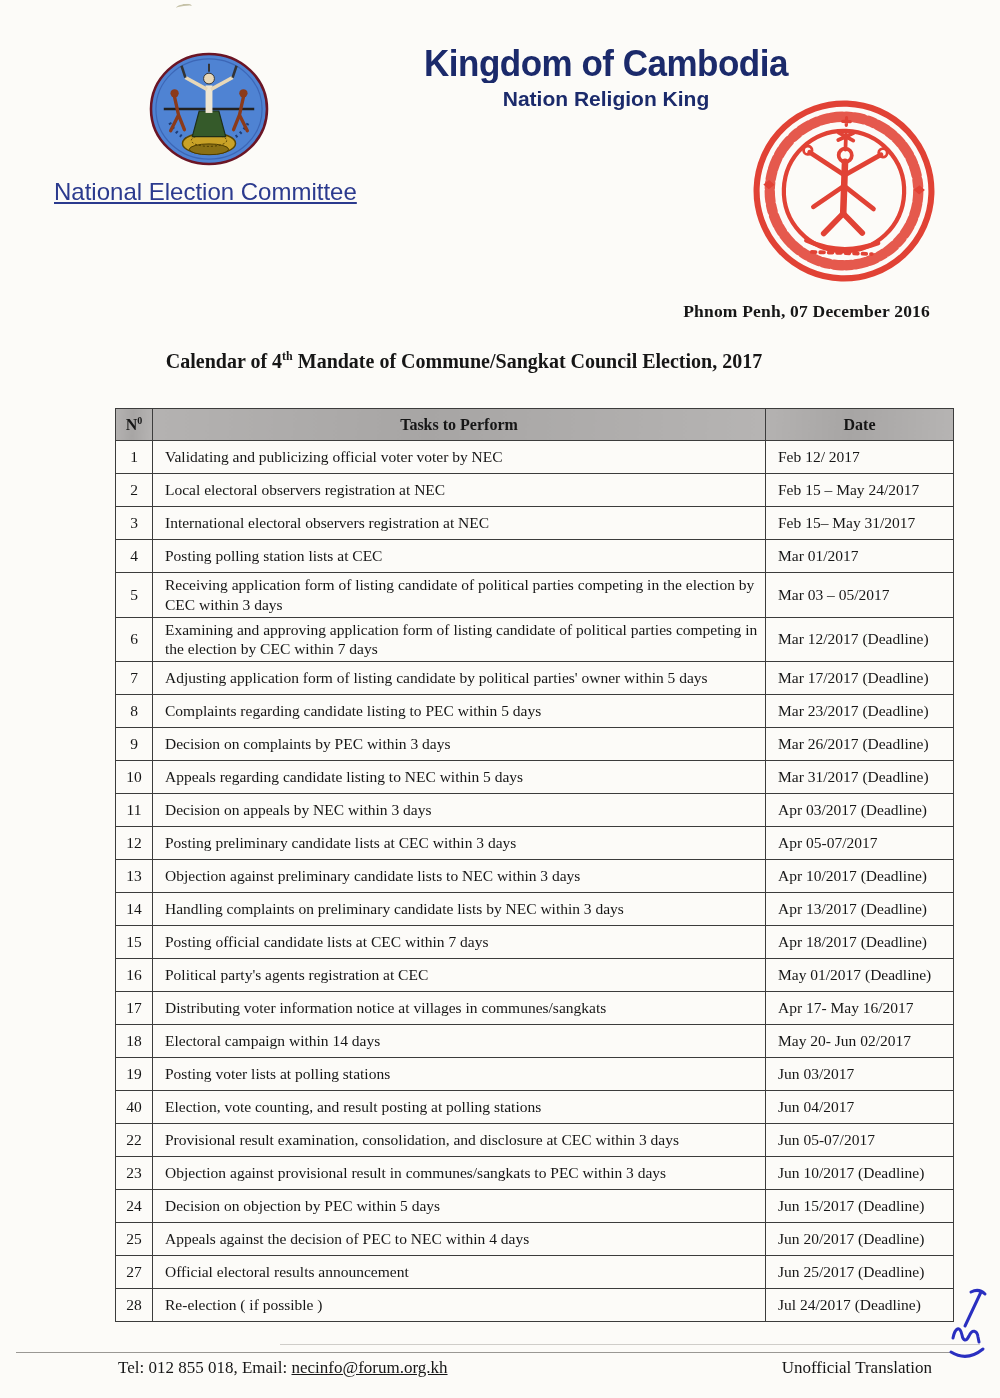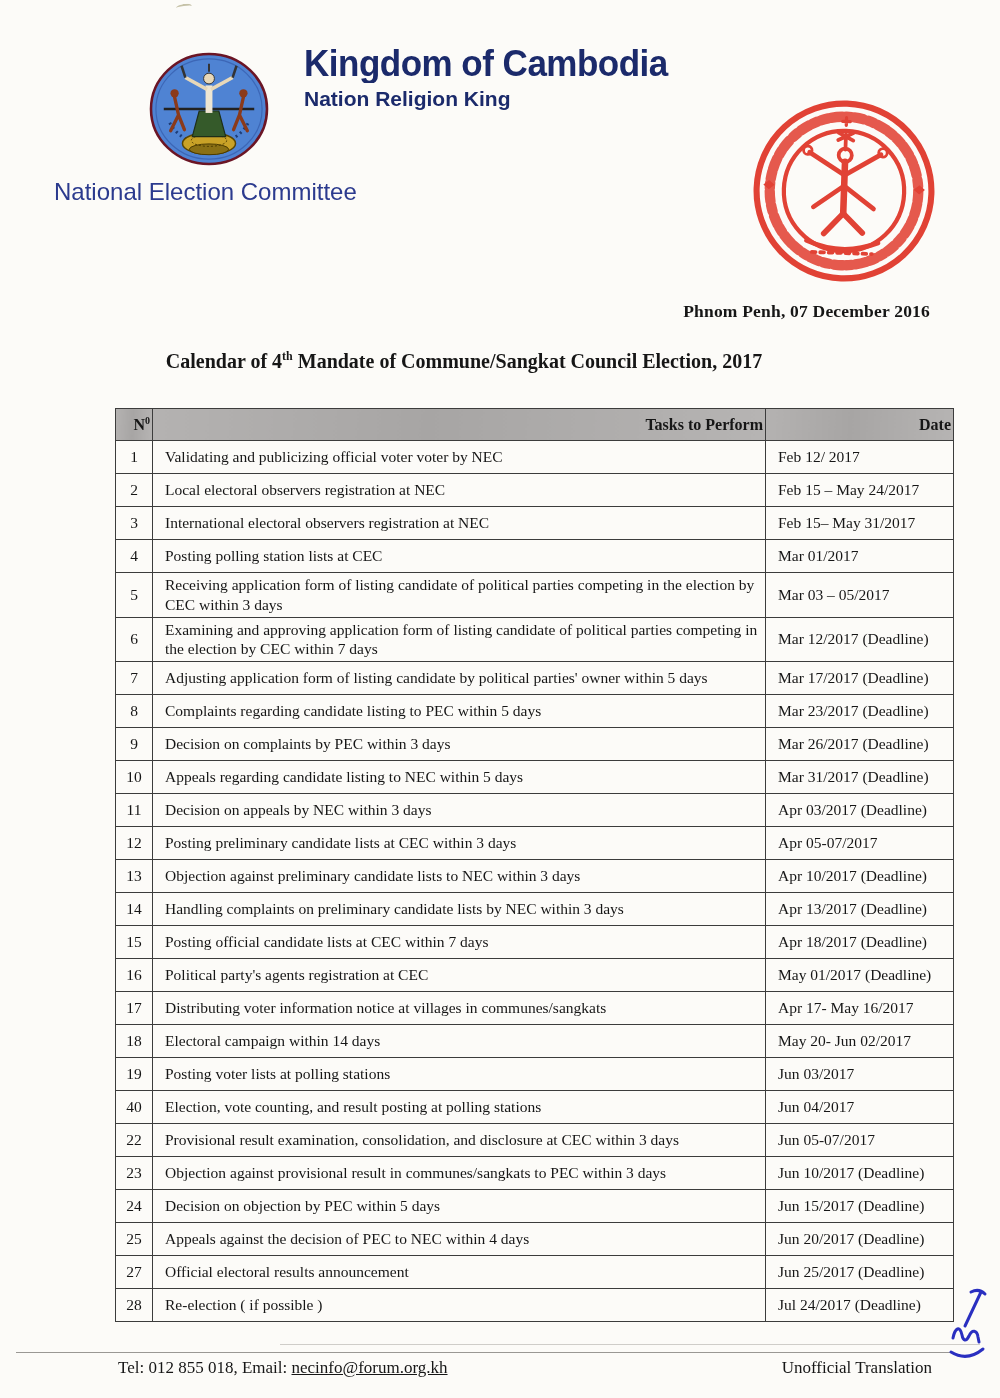--- a/index.html
+++ b/index.html
@@ -9,33 +9,33 @@
     font-family:"Liberation Serif", serif;
     color:#161616;
     overflow:hidden;
   }
   .artifact-top{
     position:absolute;left:176px;top:4px;width:16px;height:4px;
     border-top:2px solid #9a9468;border-radius:50%;opacity:.55;transform:rotate(-8deg);
   }
   
   .emblem{position:absolute;left:148px;top:52px;width:122px;height:116px;}
-  .kingdom-block{position:absolute;left:304px;top:44px;width:580px;}
+  .kingdom-block{position:absolute;left:316px;top:44px;width:580px;text-align:center;}
   .kingdom-title{
     font-family:"Liberation Sans", sans-serif;font-weight:bold;
     font-size:35px;color:#1b2a6b;letter-spacing:-0.5px;line-height:1.1;margin:0;
     transform:scaleY(1.05);
   }
   .kingdom-motto{
     font-family:"Liberation Sans", sans-serif;font-weight:bold;
     font-size:21px;color:#1b2a6b;margin:4px 0 0 0;
   }
   .committee{
     position:absolute;left:54px;top:178px;
-    font-family:"Liberation Sans", sans-serif;font-size:24px;color:#2b3a8e;
+    font-family:"Liberation Sans", sans-serif;font-size:24px;color:#2b3a8e;text-decoration:underline;
   }
   .stamp{position:absolute;left:750px;top:93px;width:188px;height:196px;opacity:.93;transform:rotate(2deg);}
   .dateline{
     position:absolute;top:301px;right:70px;
     font-weight:bold;font-size:17.5px;letter-spacing:.2px;
   }
   
   .doc-title{
     position:absolute;top:349px;left:0;width:928px;text-align:center;
     font-weight:bold;font-size:20px;
@@ -49,21 +49,21 @@
   }
   table.calendar col.c1{width:37px;}
   table.calendar col.c2{width:613px;}
   table.calendar col.c3{width:188px;}
   table.calendar th, table.calendar td{
     border:1.6px solid #3c3c3c;
     vertical-align:middle;
   }
   table.calendar thead th{
     background:linear-gradient(93deg,#b4b2b1 0%,#a7a5a4 45%,#b6b4b3 100%);
-    font-weight:bold;font-size:16px;height:29px;text-align:right;padding:1px 2px;
+    font-weight:bold;font-size:16px;height:29px;text-align:center;padding:1px 2px;
   }
   table.calendar thead th sup{font-size:10px;}
   td.c-no{text-align:center;height:30px;padding:1px 2px;}
   td.c-task{padding:2px 6px 2px 12px;line-height:1.28;}
   td.c-date{padding:2px 4px 2px 12px;}
   
   .footer-line-faint{position:absolute;left:280px;top:1344px;width:700px;border-top:1px solid #cfcdc9;}
   .footer-line{position:absolute;left:16px;top:1352px;width:938px;border-top:1.5px solid #9a9894;}
   .footer-contact{position:absolute;left:118px;top:1358px;font-size:17px;}
   .footer-contact a{color:#161616;text-decoration:underline;}

